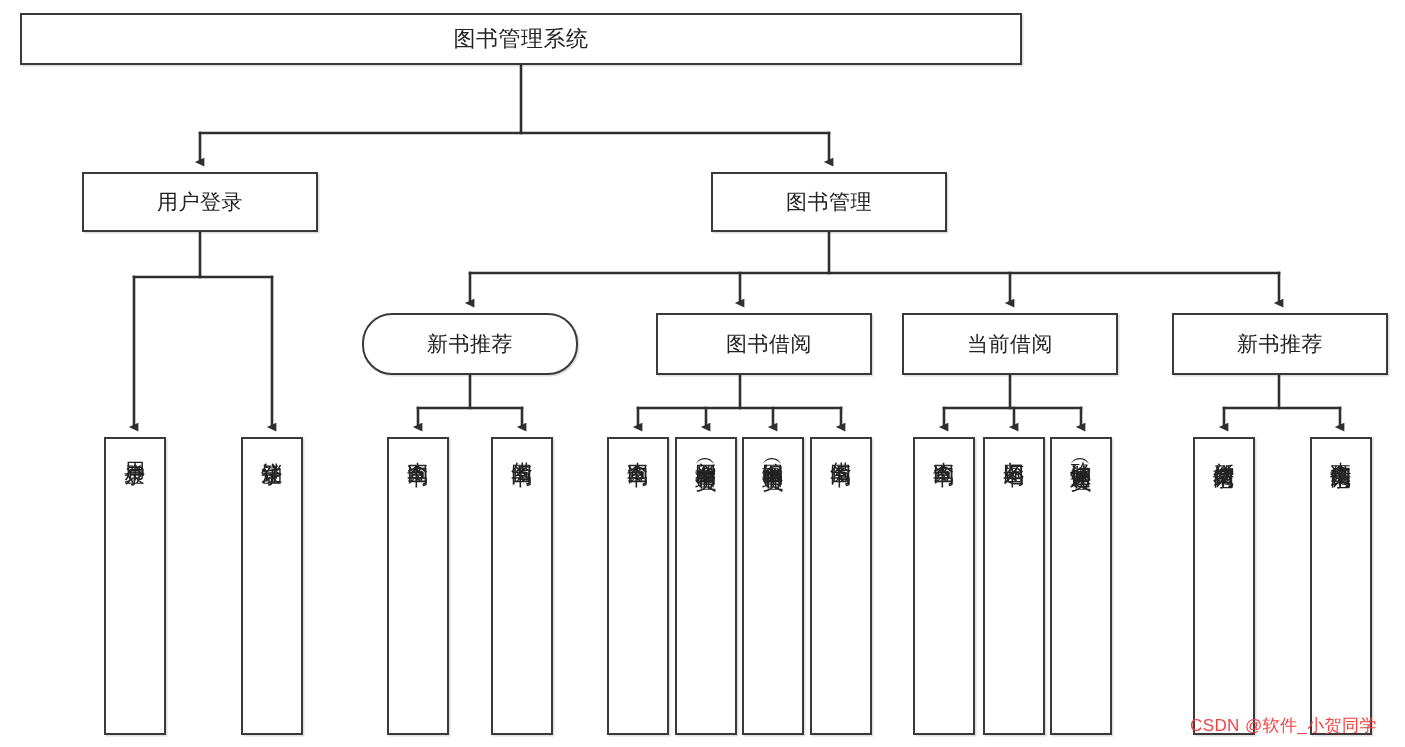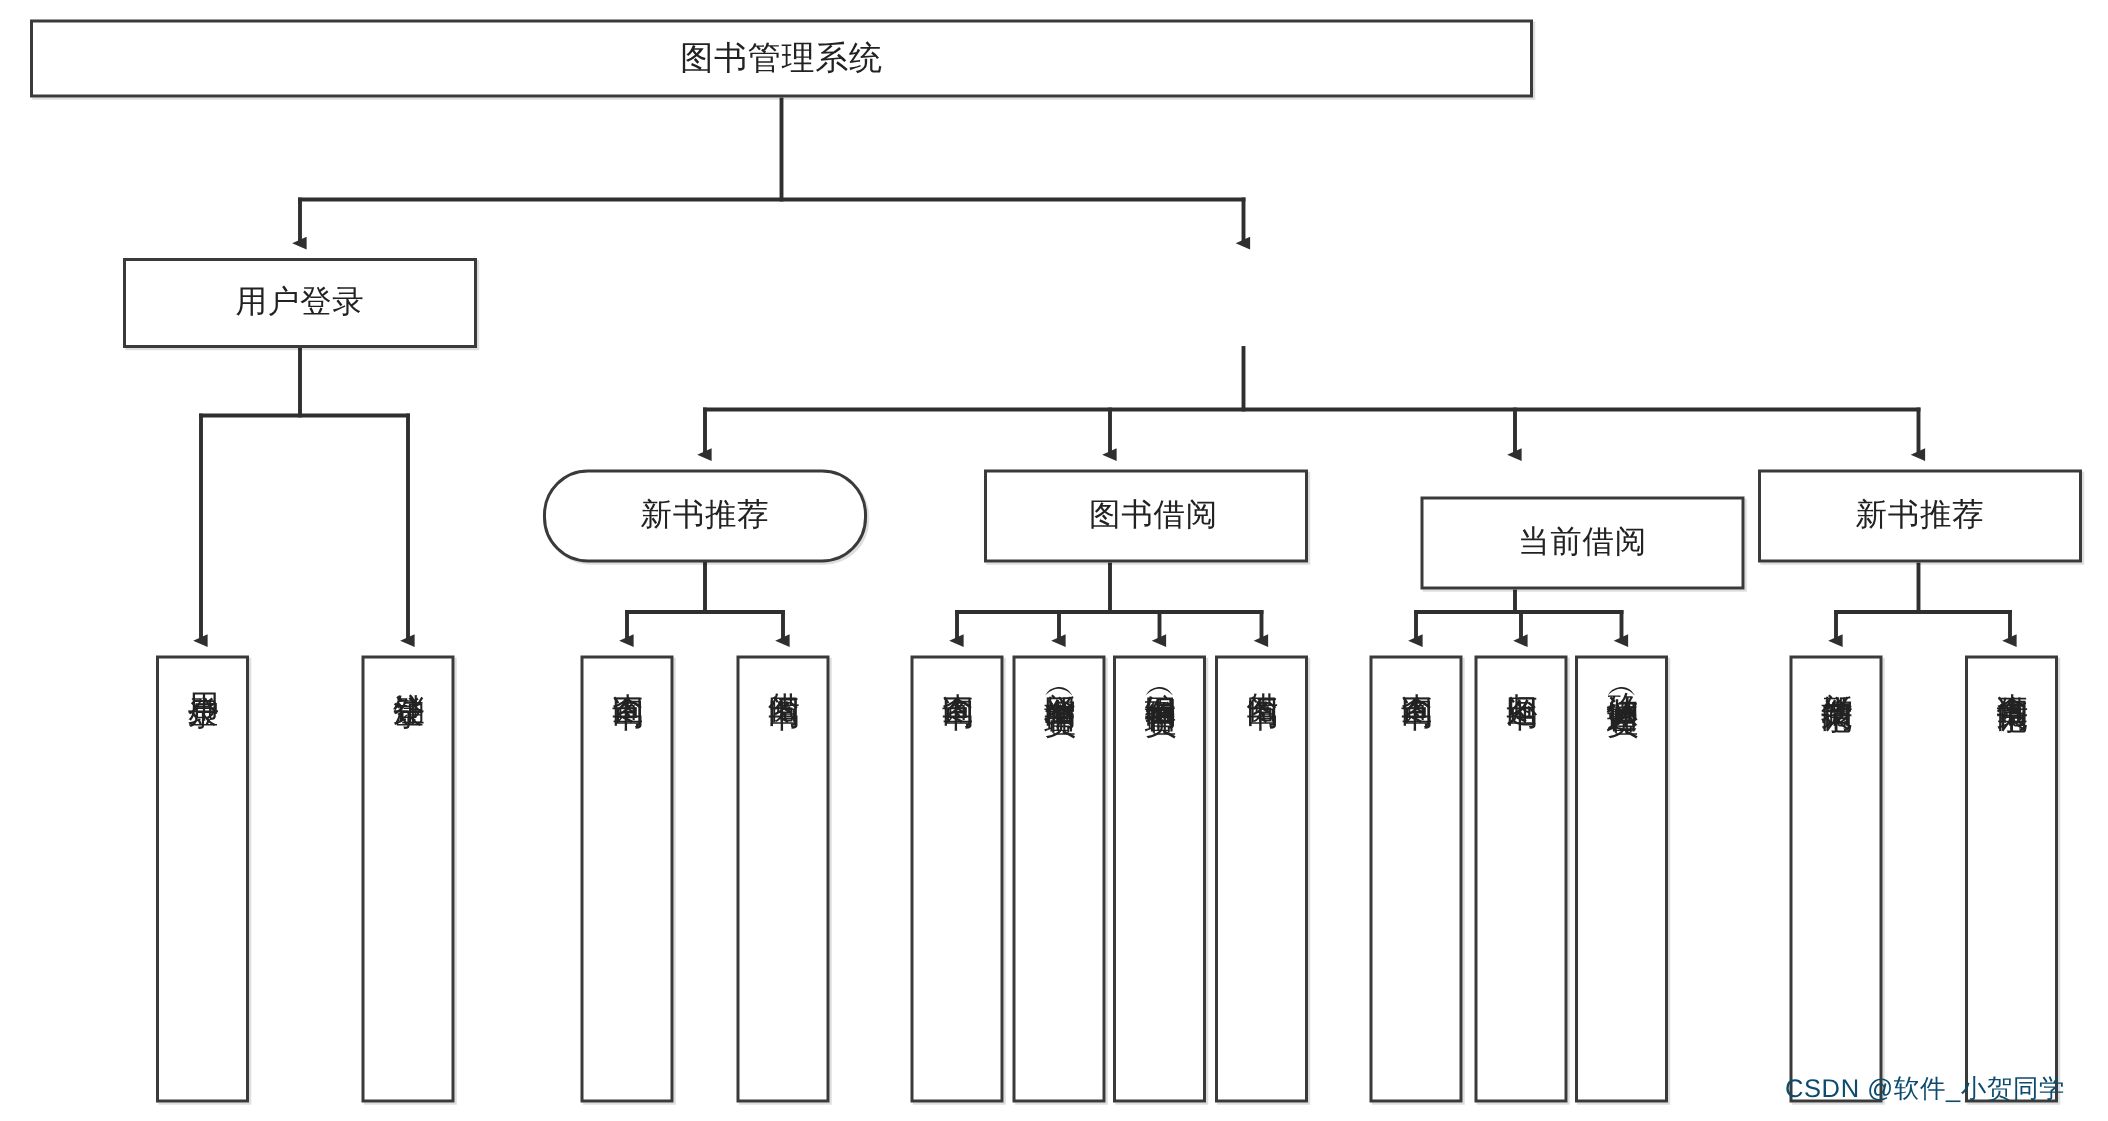--- a/index.html
+++ b/index.html
@@ -61,21 +61,21 @@
     line-height: 1.30;
     letter-spacing: 1.5px;
     white-space: pre-line;
     text-align: start;
   }
   .watermark {
     position: absolute;
     left: 1190px;
     top: 714px;
     font-size: 17px;
-    color: #0c4a6e;
+    color: #ef4444;
     white-space: nowrap;
     letter-spacing: 0.4px;
   }
 </style>
 </head>
 <body>
 
 <div id="diagram-root">
 
   <svg class="edges" viewBox="0 0 1405 747" xmlns="http://www.w3.org/2000/svg">
@@ -131,28 +131,31 @@
     </g>
   </svg>
 
   <div class="node root" style="left:20px; top:13px; width:1002px; height:52px;">
     <span class="label">图书管理系统</span>
   </div>
 
   <div class="node level2" style="left:82px; top:172px; width:236px; height:60px;">
     <span class="label">用户登录</span>
   </div>
+  <div class="node level2" style="left:711px; top:172px; width:236px; height:60px;">
+    <span class="label">图书管理</span>
+  </div>
 
   <div class="node level3" style="left:362px; top:313px; width:216px; height:62px;border-radius:30px;">
     <span class="label">新书推荐</span>
   </div>
   <div class="node level3" style="left:656px; top:313px; width:216px; height:62px;padding-left:10px;">
     <span class="label">图书借阅</span>
   </div>
-  <div class="node level3" style="left:902px; top:331px; width:216px; height:62px;margin-left:45px;">
+  <div class="node level3" style="left:902px; top:313px; width:216px; height:62px;">
     <span class="label">当前借阅</span>
   </div>
   <div class="node level3" style="left:1172px; top:313px; width:216px; height:62px;">
     <span class="label">新书推荐</span>
   </div>
 
   <div class="node leaf" style="left:104px; top:437px; width:62px; height:298px;">
     <span class="label">用户登录</span>
   </div>
   <div class="node leaf" style="left:241px; top:437px; width:62px; height:298px;">

